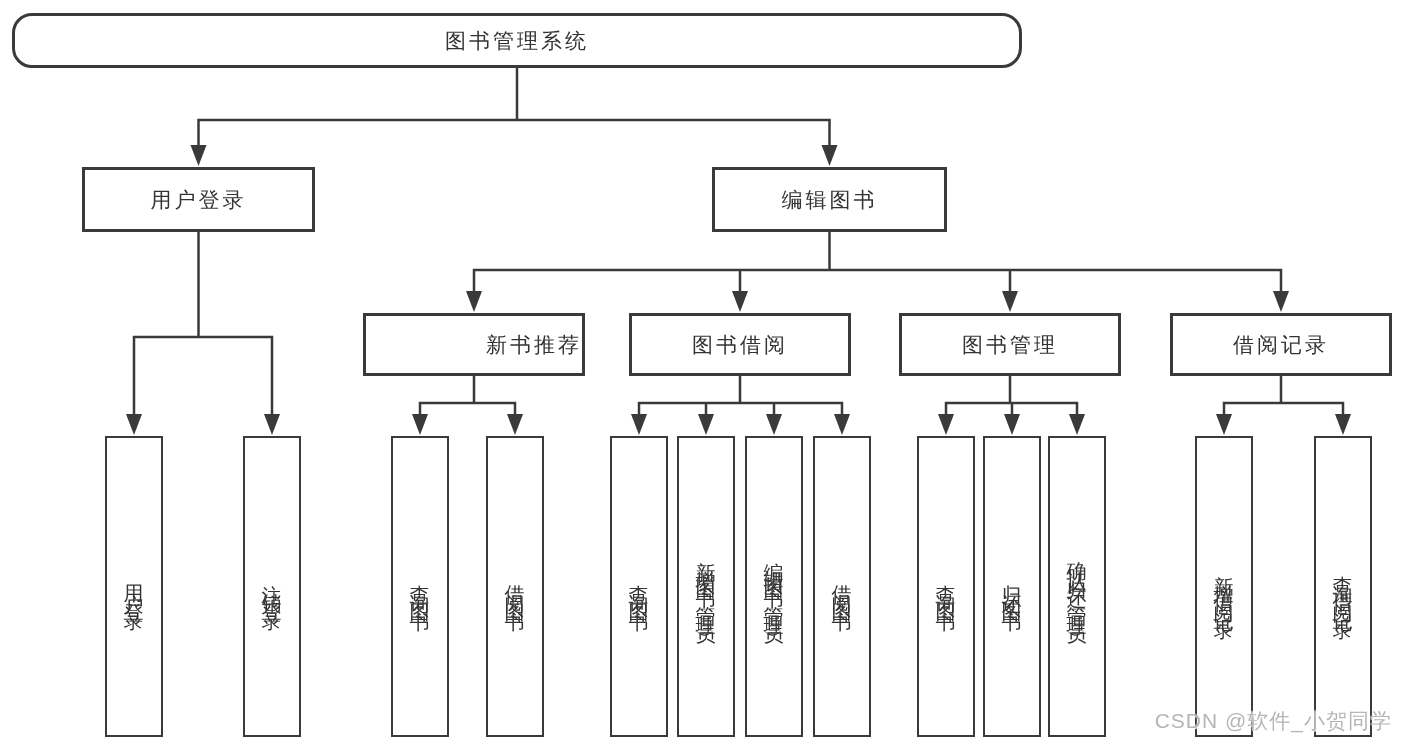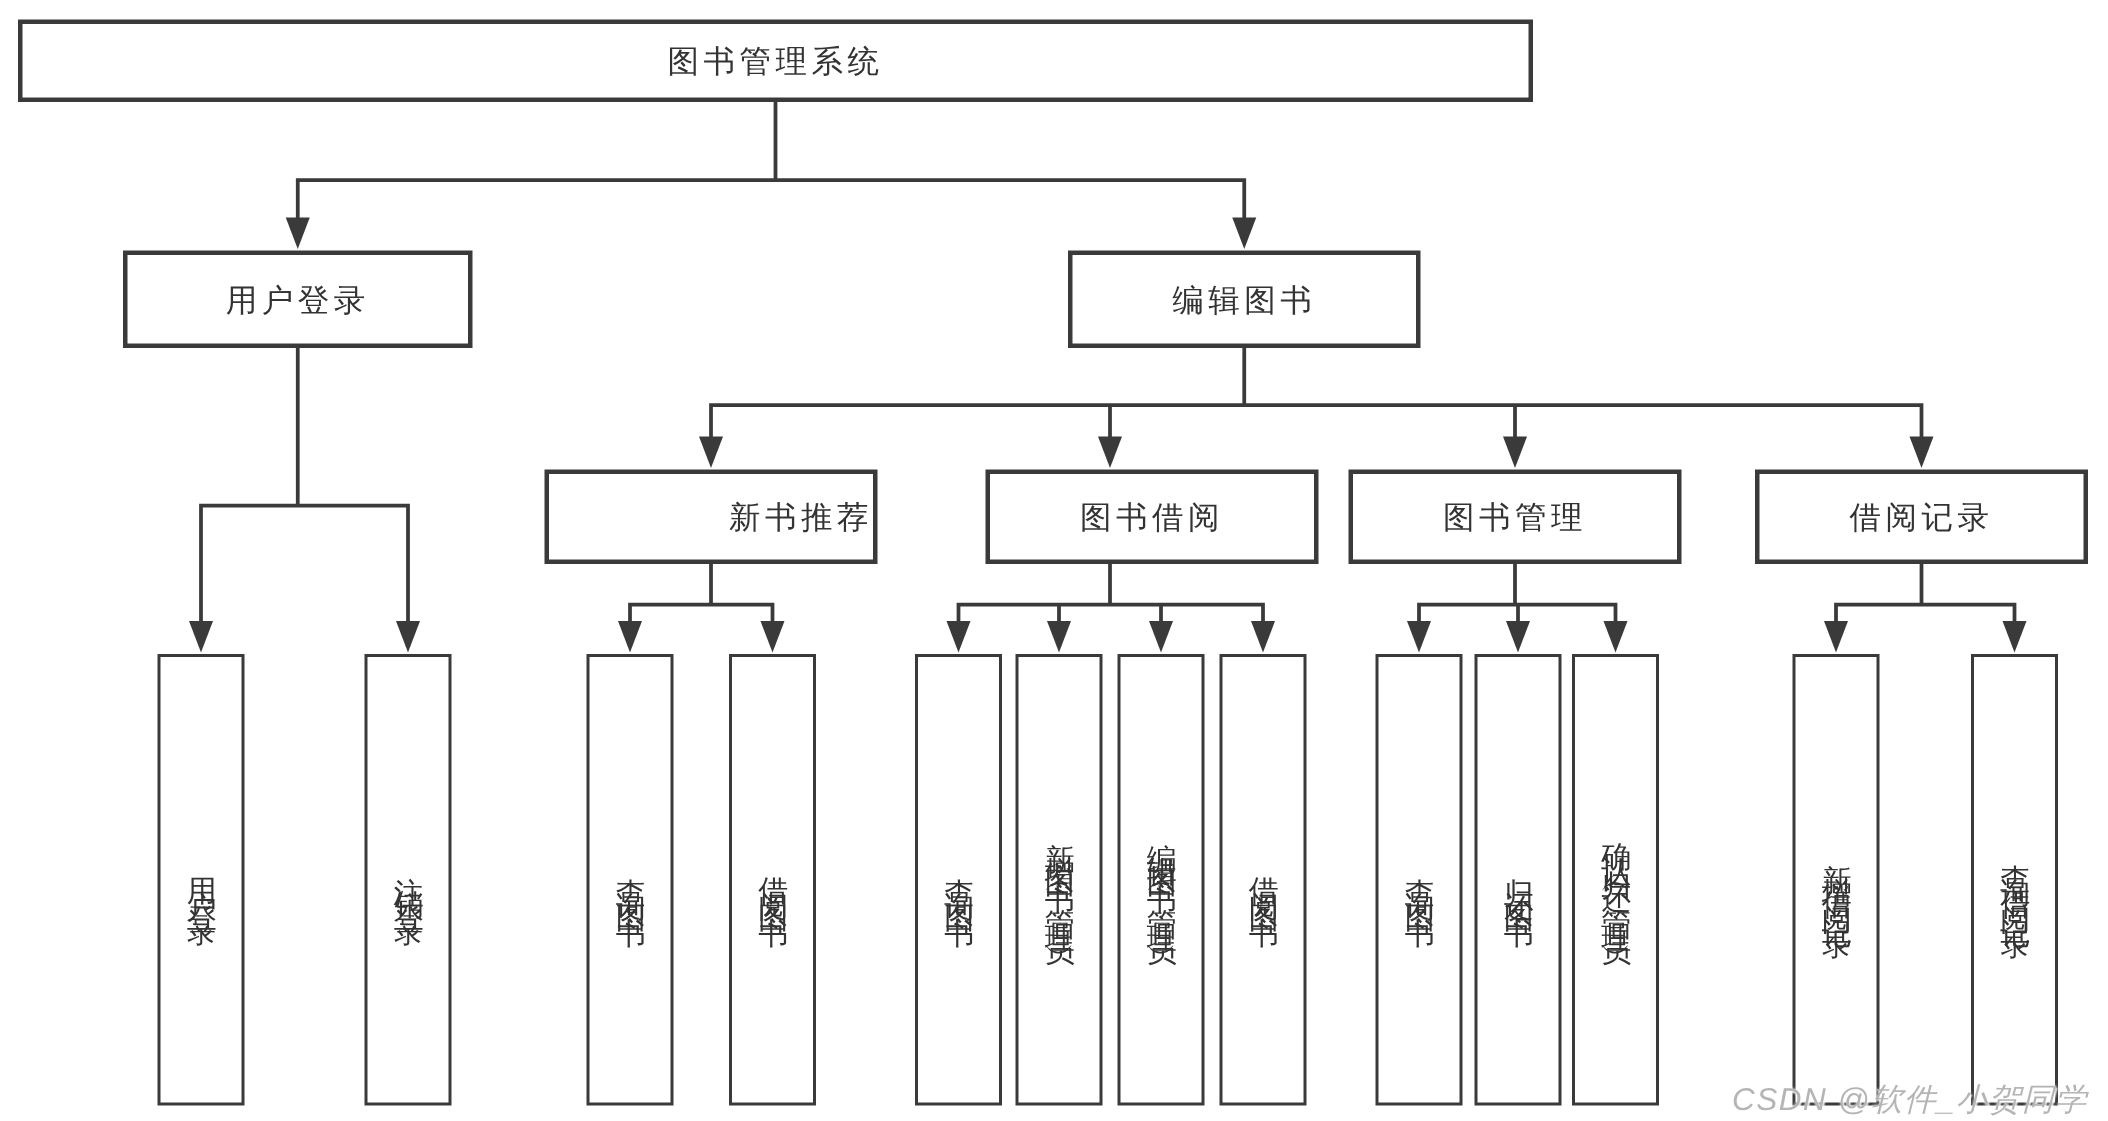--- a/index.html
+++ b/index.html
@@ -38,28 +38,27 @@
     writing-mode: vertical-rl;
     text-orientation: mixed;
     font-size: 20px;
     line-height: 1;
     letter-spacing: 9px;
     white-space: nowrap;
   }
   .watermark {
     position: absolute;
     right: 13px;
-    bottom: 0;
+    bottom: 12px;
     font-size: 21px;
     letter-spacing: 1px;
     color: var(--watermark, #b5b5b5);
     text-shadow: 0 0 2px #ffffff, 1px 1px 1px rgba(255,255,255,0.85);
     z-index: 10;
     white-space: nowrap;
-    font-style: italic;
   }
 </style>
 </head>
 <body>
 
 <div class="canvas" style="--line: #3a3a3a; --border: #3a3a3a; --text: #333333; --bg: #ffffff; --watermark: #b5b5b5;">
   <svg id="edges" viewBox="0 0 1405 747" xmlns="http://www.w3.org/2000/svg">
       <path d="M 517 68 L 517 120 M 198.5 120 L 829.5 120 M 198.5 120 L 198.5 147 M 829.5 120 L 829.5 147" fill="none" stroke="#3a3a3a" stroke-width="2.5" stroke-linecap="square"></path>
       <polygon points="198.5,166 190.5,145 206.5,145" fill="#3a3a3a"></polygon>
       <polygon points="829.5,166 821.5,145 837.5,145" fill="#3a3a3a"></polygon>
@@ -81,33 +80,33 @@
       <polygon points="842,435 834,414 850,414" fill="#3a3a3a"></polygon>
       <path d="M 1010 376 L 1010 403 M 946 403 L 1077 403 M 946 403 L 946 416 M 1012 403 L 1012 416 M 1077 403 L 1077 416" fill="none" stroke="#3a3a3a" stroke-width="2.5" stroke-linecap="square"></path>
       <polygon points="946,435 938,414 954,414" fill="#3a3a3a"></polygon>
       <polygon points="1012,435 1004,414 1020,414" fill="#3a3a3a"></polygon>
       <polygon points="1077,435 1069,414 1085,414" fill="#3a3a3a"></polygon>
       <path d="M 1281 376 L 1281 403 M 1224 403 L 1343 403 M 1224 403 L 1224 416 M 1343 403 L 1343 416" fill="none" stroke="#3a3a3a" stroke-width="2.5" stroke-linecap="square"></path>
       <polygon points="1224,435 1216,414 1232,414" fill="#3a3a3a"></polygon>
       <polygon points="1343,435 1335,414 1351,414" fill="#3a3a3a"></polygon>
     </svg>
   <div id="nodes">
-      <div class="node horizontal" style="left: 12px; top: 13px; width: 1010px; height: 55px;">
+      <div class="node horizontal" style="left: 12px; top: 13px; width: 1010px; height: 55px; border-radius: 20px;">
         <span class="node-label">图书管理系统</span>
       </div>
       <div class="node horizontal" style="left: 82px; top: 167px; width: 233px; height: 65px;">
         <span class="node-label">用户登录</span>
       </div>
       <div class="node horizontal" style="left: 712px; top: 167px; width: 235px; height: 65px;">
         <span class="node-label">编辑图书</span>
       </div>
       <div class="node horizontal" style="left: 363px; top: 313px; width: 222px; height: 63px; justify-content: flex-end;">
         <span class="node-label">新书推荐</span>
       </div>
-      <div class="node horizontal" style="left: 629px; top: 313px; width: 222px; height: 63px; margin-left: 28px;">
+      <div class="node horizontal" style="left: 629px; top: 313px; width: 222px; height: 63px;">
         <span class="node-label">图书借阅</span>
       </div>
       <div class="node horizontal" style="left: 899px; top: 313px; width: 222px; height: 63px;">
         <span class="node-label">图书管理</span>
       </div>
       <div class="node horizontal" style="left: 1170px; top: 313px; width: 222px; height: 63px;">
         <span class="node-label">借阅记录</span>
       </div>
       <div class="node vertical" style="left: 105px; top: 436px; width: 58px; height: 301px;">
         <span class="node-label">用户登录</span>

